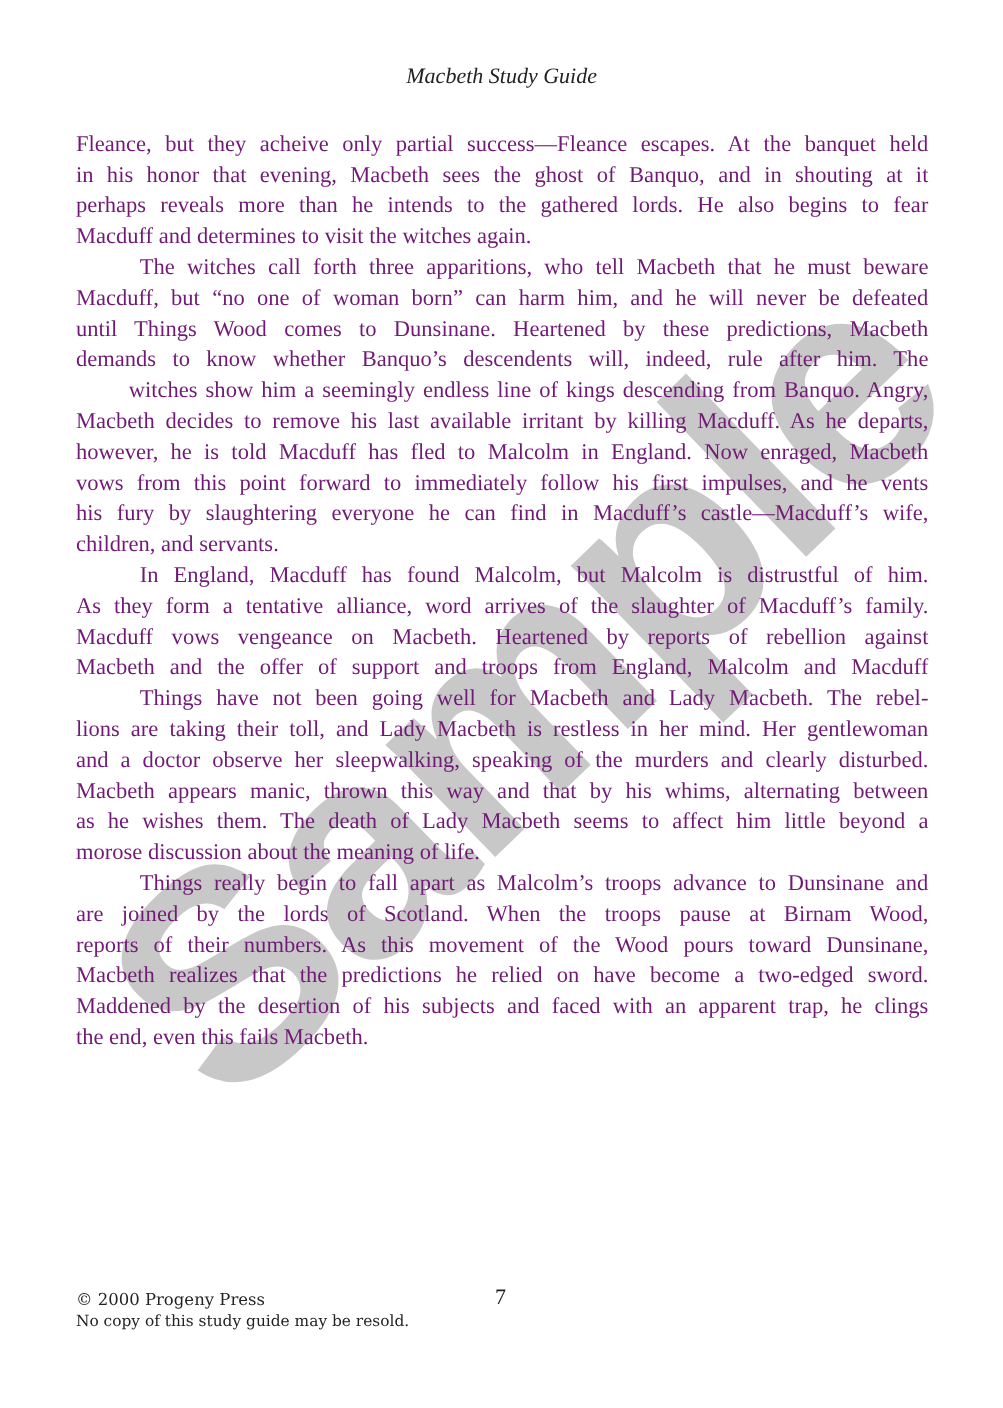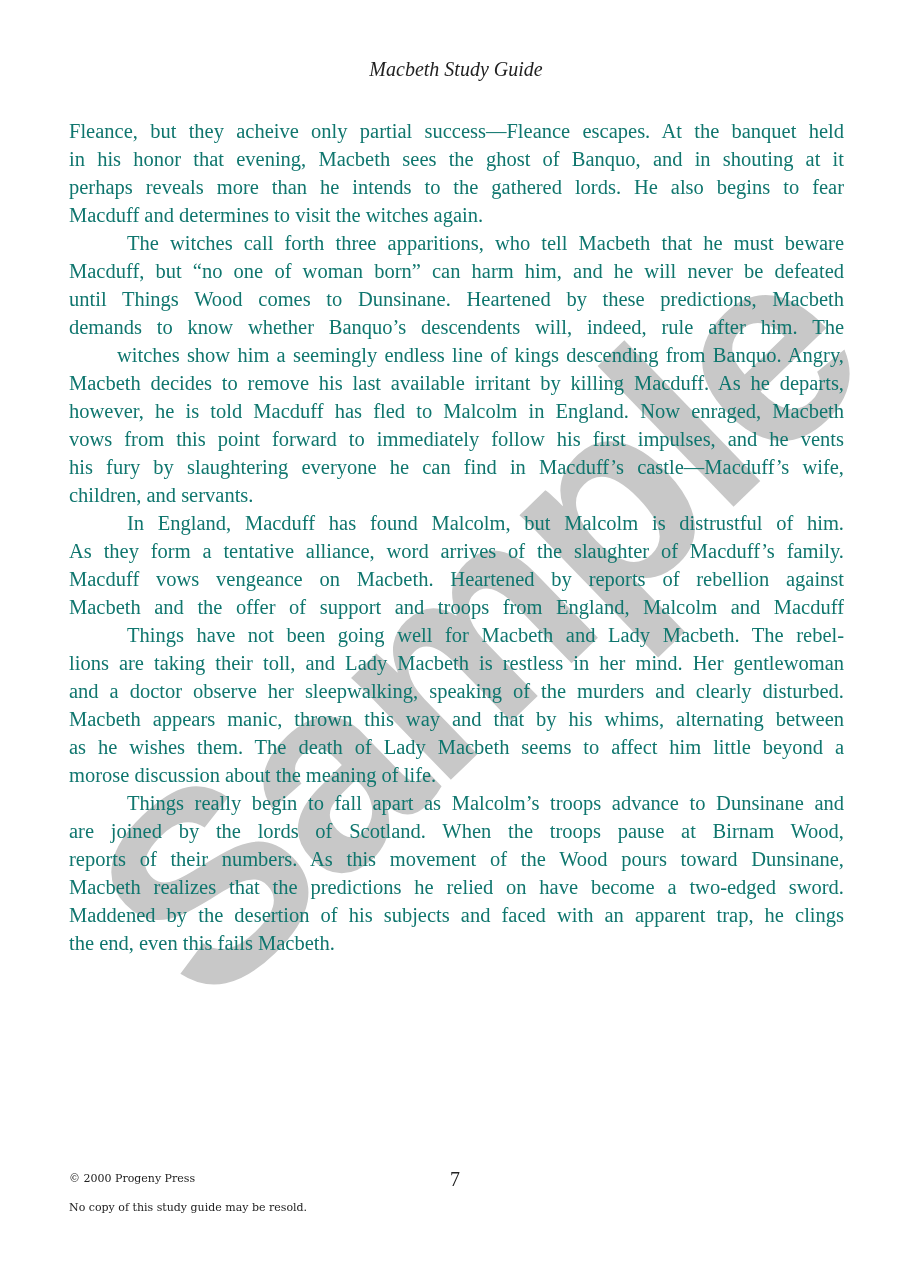--- a/index.html
+++ b/index.html
@@ -1,32 +1,32 @@
 <!DOCTYPE html>
 <html><head>
 <meta charset="utf-8">
 <style>
   html, body { margin:0; padding:0; background:#fff; }
   body { width:912px; height:1280px; position:relative; overflow:hidden; }
   .page { position:absolute; left:0; top:0; width:900px; height:1280px; background:#fff; }
   .header { position:absolute; top:58px; left:0; width:912px; text-align:center;
     font-family:"Liberation Serif", serif; font-style:italic; font-size:20px; color:#222; }
   .body { position:absolute; left:69px; top:117px; width:775px;
-    font-family:"Liberation Serif", serif; font-size:20.5px; color:#0f766e; z-index:2; }
+    font-family:"Liberation Serif", serif; font-size:20.5px; color:#701a75; z-index:2; }
   .line { height:28px; line-height:28px; text-align:justify; text-align-last:justify; white-space:nowrap; }
   .line.last { text-align-last:left; }
   .line.indent { padding-left:58px; }
   .watermark { position:absolute; left:70px; top:430px; width:900px; height:300px;
     transform:rotate(-44deg); transform-origin:left top;
     font-family:"Liberation Sans", sans-serif; font-weight:bold; font-size:270px;
     color:#c8c8c8; letter-spacing:-6px; z-index:1; line-height:1;
     translate: -20px 420px; }
   .footer-left { position:absolute; left:69px; top:1172px; font-family:"DejaVu Serif", serif; color:#222; }
-  .copyright { font-size:11px; }
-  .resold { font-size:11px; margin-top:16px; }
+  .copyright { font-size:15px; }
+  .resold { font-size:14px; margin-top:3px; }
   .page-number { position:absolute; left:450px; top:1168px; font-family:"Liberation Serif", serif; font-size:20px; color:#222; }
 </style>
 </head>
 <body>
 
 <div class="page">
   <div class="header">Macbeth Study Guide</div>
 
   <div class="watermark">Sample</div>
 

